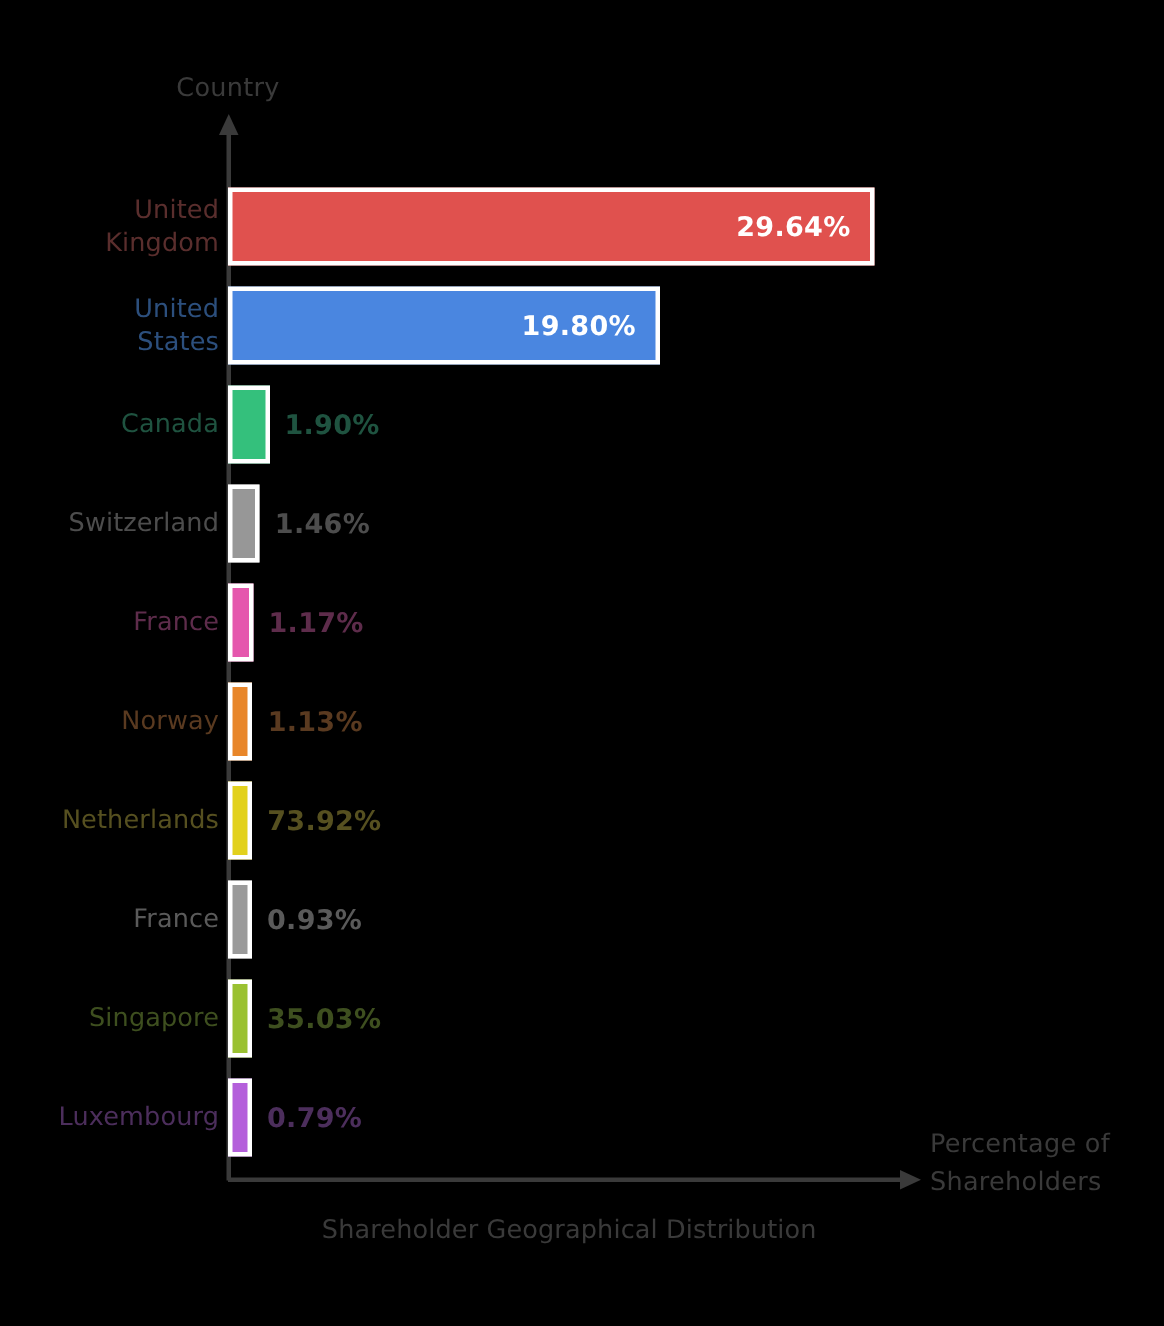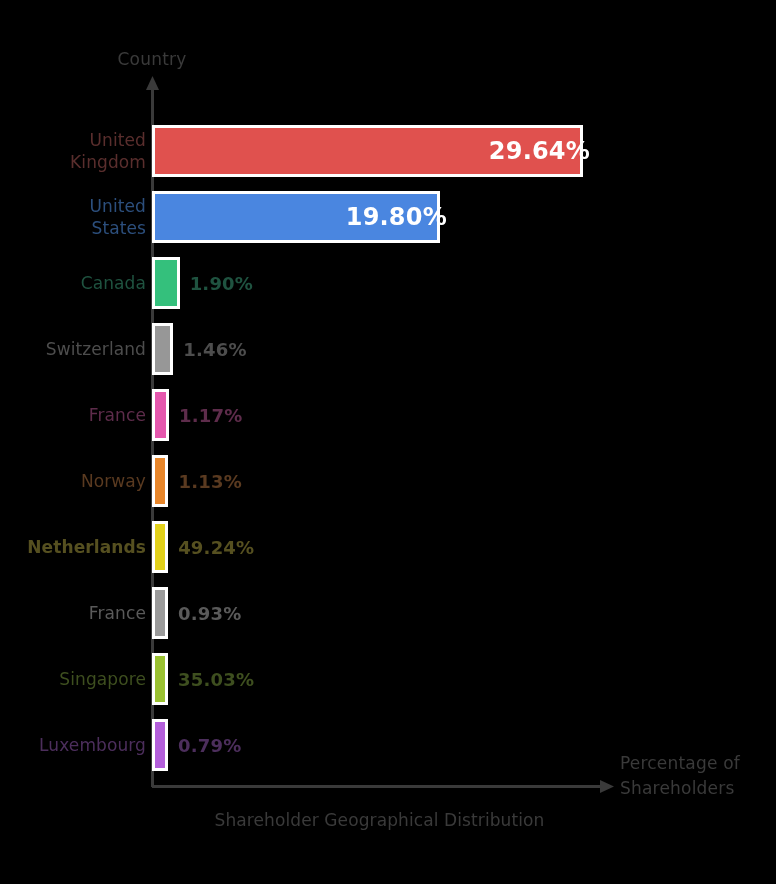--- a/index.html
+++ b/index.html
@@ -94,26 +94,25 @@
     height: 52px;
     box-sizing: border-box;
     border: 3px solid #ffffff;
   }
   .bar-value-inside {
     position: absolute;
     top: 0;
     height: 52px;
     display: flex;
     align-items: center;
-    font-size: 24px;
+    font-size: 18px;
     color: #ffffff;
     font-weight: 600;
     letter-spacing: 0.2px;
     white-space: nowrap;
-    padding-left: 23px;
   }
   .bar-value-outside {
     position: absolute;
     top: 0;
     height: 52px;
     display: flex;
     align-items: center;
     font-size: 18px;
     font-weight: 600;
     letter-spacing: 0.2px;
@@ -167,23 +166,23 @@
         <div class="cat-label" style="color: rgb(94, 44, 75);">France</div>
         <div class="bar" style="width: 17.0132px; background: rgb(229, 87, 173);"></div>
         <div class="bar-value-outside" style="left: 179.013px; color: rgb(94, 44, 75);">1.17%</div>
       </div>
       <div class="bar-row" style="top: 455px;">
         <div class="cat-label" style="color: rgb(90, 58, 32);">Norway</div>
         <div class="bar" style="width: 16.4315px; background: rgb(232, 134, 42);"></div>
         <div class="bar-value-outside" style="left: 178.432px; color: rgb(90, 58, 32);">1.13%</div>
       </div>
       <div class="bar-row" style="top: 521px;">
-        <div class="cat-label" style="color: rgb(86, 80, 32); font-weight: bold;">Netherlands</div>
+        <div class="cat-label" style="color: rgb(86, 80, 32);">Netherlands</div>
         <div class="bar" style="width: 16.1407px; background: rgb(226, 209, 28);"></div>
-        <div class="bar-value-outside" style="left: 178.141px; color: rgb(86, 80, 32);">49.24%</div>
+        <div class="bar-value-outside" style="left: 178.141px; color: rgb(86, 80, 32);">73.92%</div>
       </div>
       <div class="bar-row" style="top: 587px;">
         <div class="cat-label" style="color: rgb(90, 90, 90);">France</div>
         <div class="bar" style="width: 16px; background: rgb(154, 154, 154);"></div>
         <div class="bar-value-outside" style="left: 178px; color: rgb(90, 90, 90);">0.93%</div>
       </div>
       <div class="bar-row" style="top: 653px;">
         <div class="cat-label" style="color: rgb(62, 79, 31);">Singapore</div>
         <div class="bar" style="width: 16px; background: rgb(154, 193, 49);"></div>
         <div class="bar-value-outside" style="left: 178px; color: rgb(62, 79, 31);">35.03%</div>

